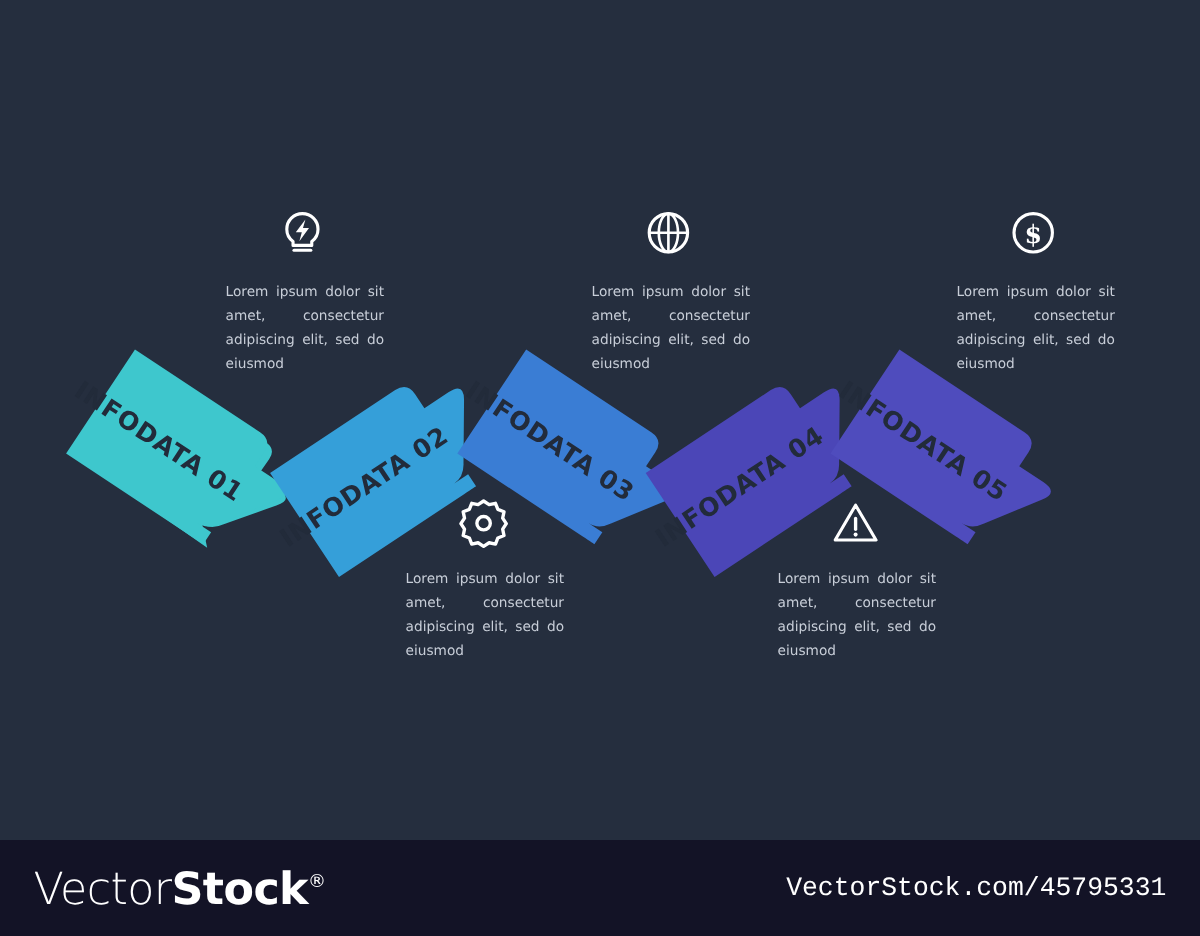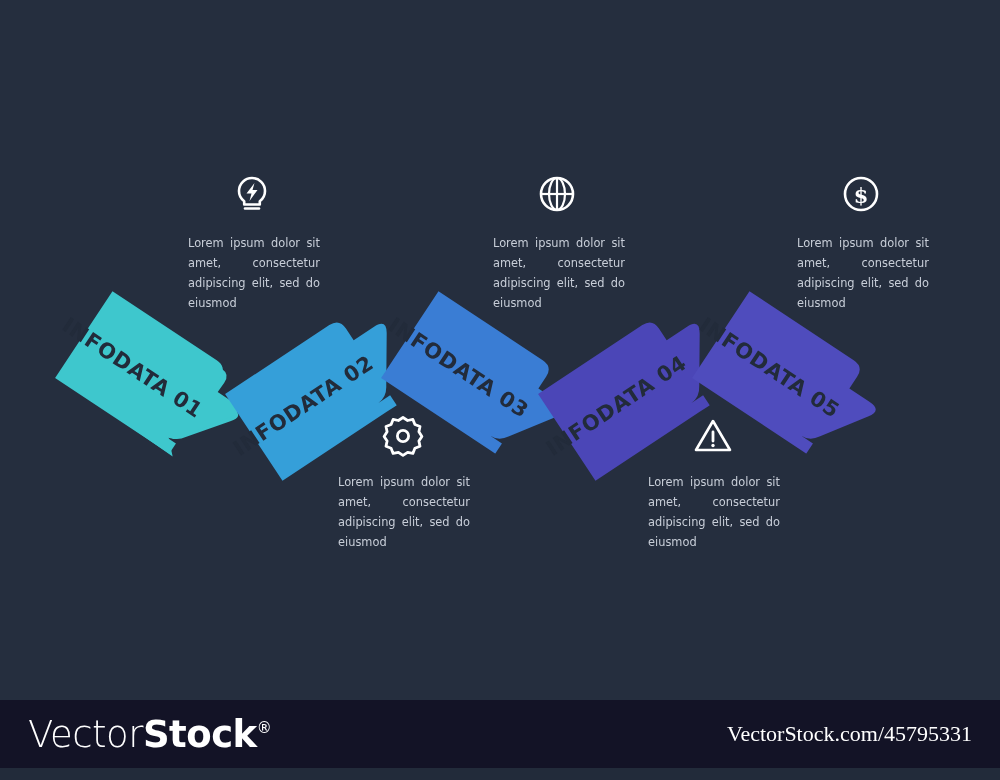--- a/index.html
+++ b/index.html
@@ -59,40 +59,40 @@
     height: 44px;
   }
   .icon-holder svg { display: block; }
 
   
   #footer {
     position: absolute;
     left: 0;
     top: 700px;
     width: 1000px;
-    height: 68px;
+    height: 80px;
     background: #131326;
     display: flex;
     align-items: center;
     justify-content: space-between;
     box-sizing: border-box;
     padding: 0 28px;
   }
   #brand {
     font-family: "DejaVu Sans", sans-serif;
     font-size: 37px;
     color: #ffffff;
     letter-spacing: -0.5px;
     white-space: nowrap;
   }
   #brand .light { font-weight: 300; }
   #brand .bold  { font-weight: bold; }
   #brand .reg   { font-size: 15px; vertical-align: 14px; font-weight: normal; }
   #site-url {
-    font-family: Liberation Serif, serif;
+    font-family: Liberation Mono, monospace;
     font-size: 22px;
     color: #ffffff;
     white-space: nowrap;
   }
 </style>
 </head>
 <body>
 
 <div id="canvas" style="background: rgb(37, 46, 62);">
 

